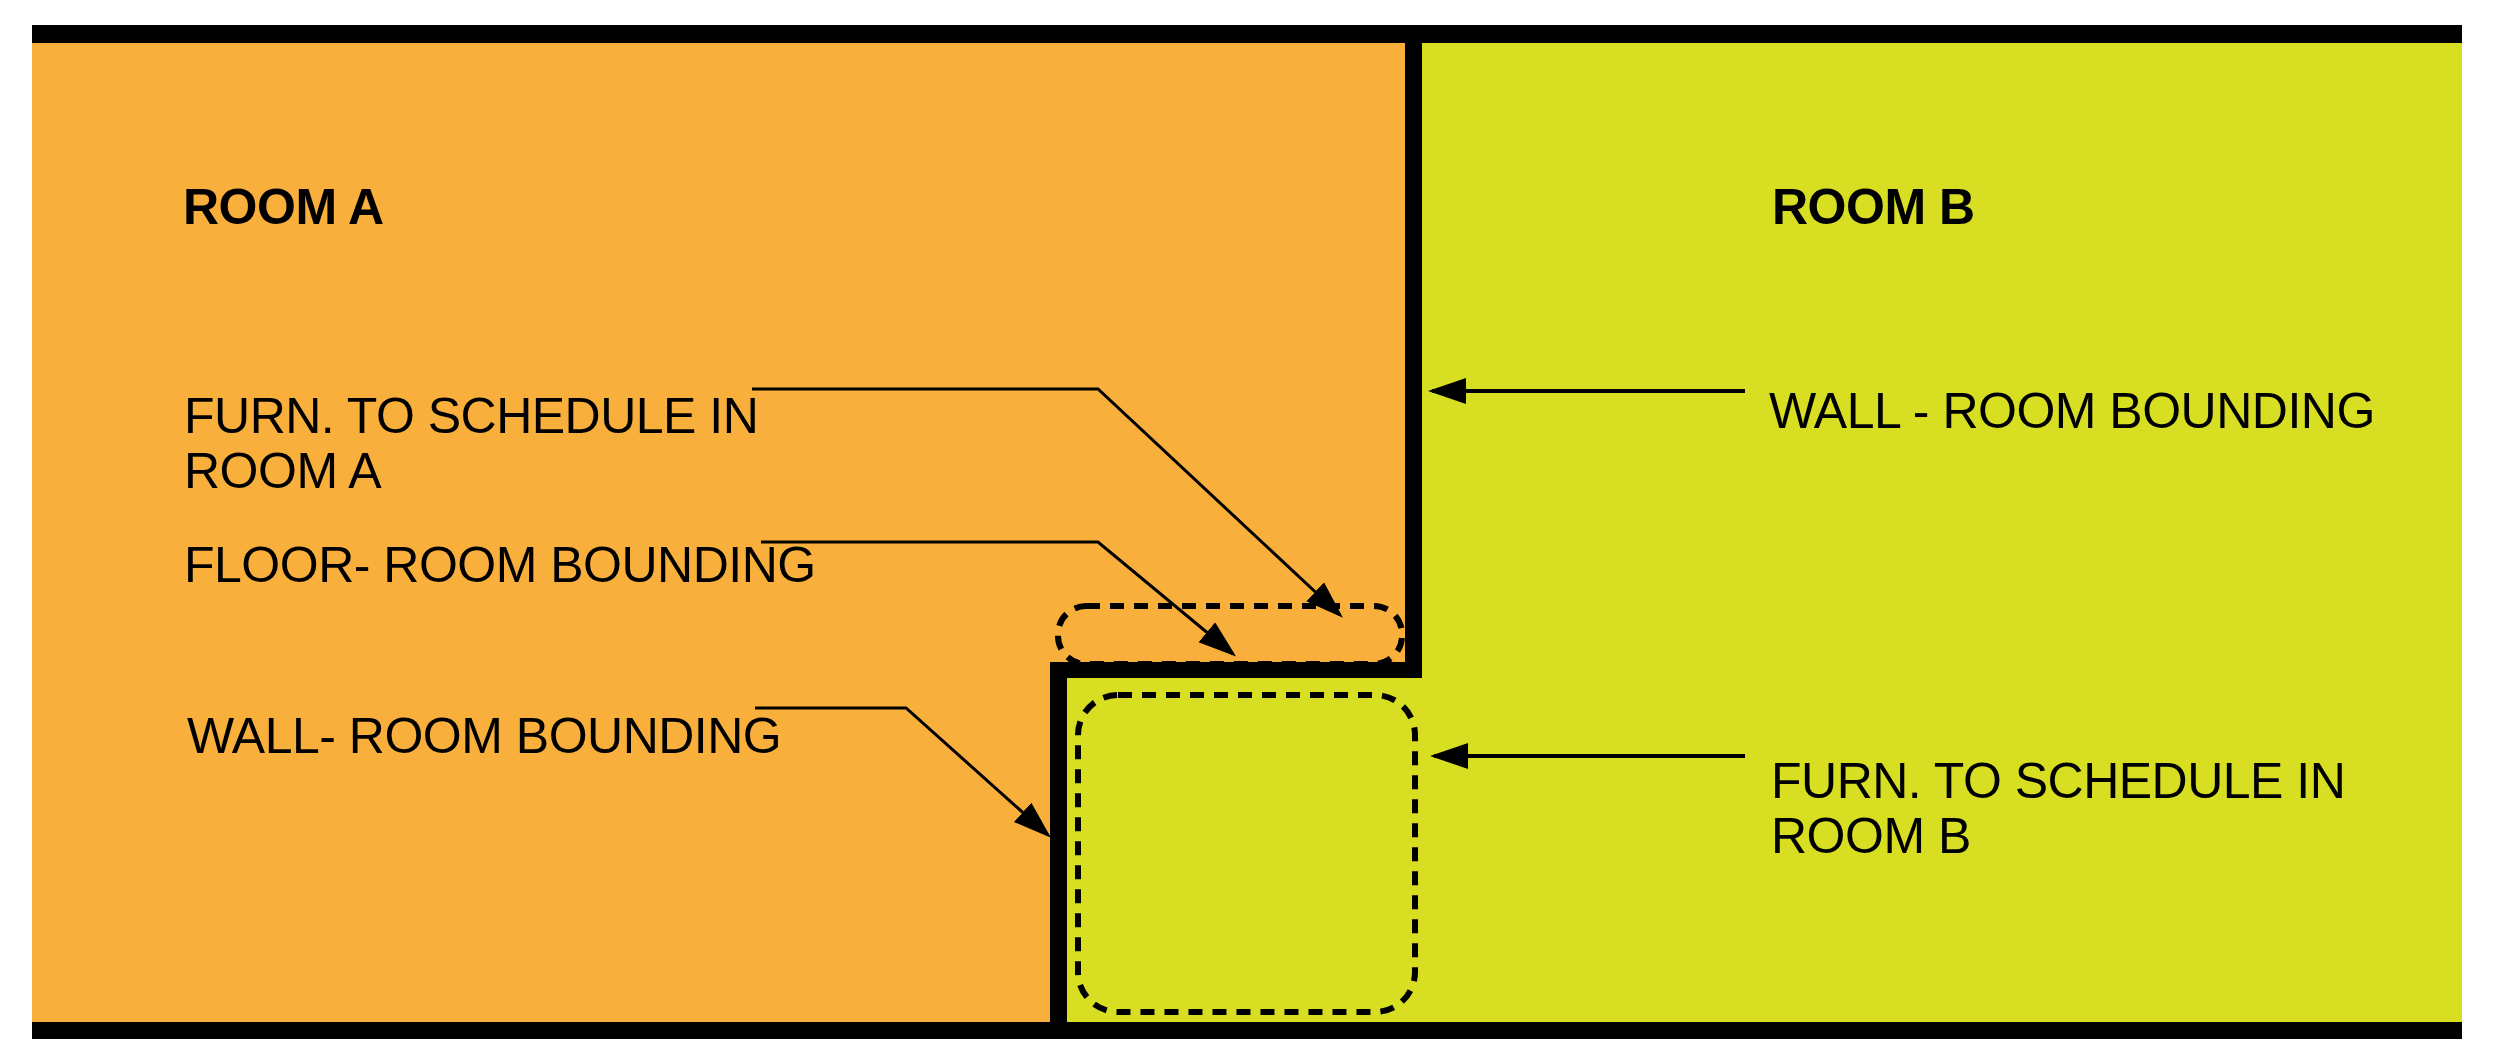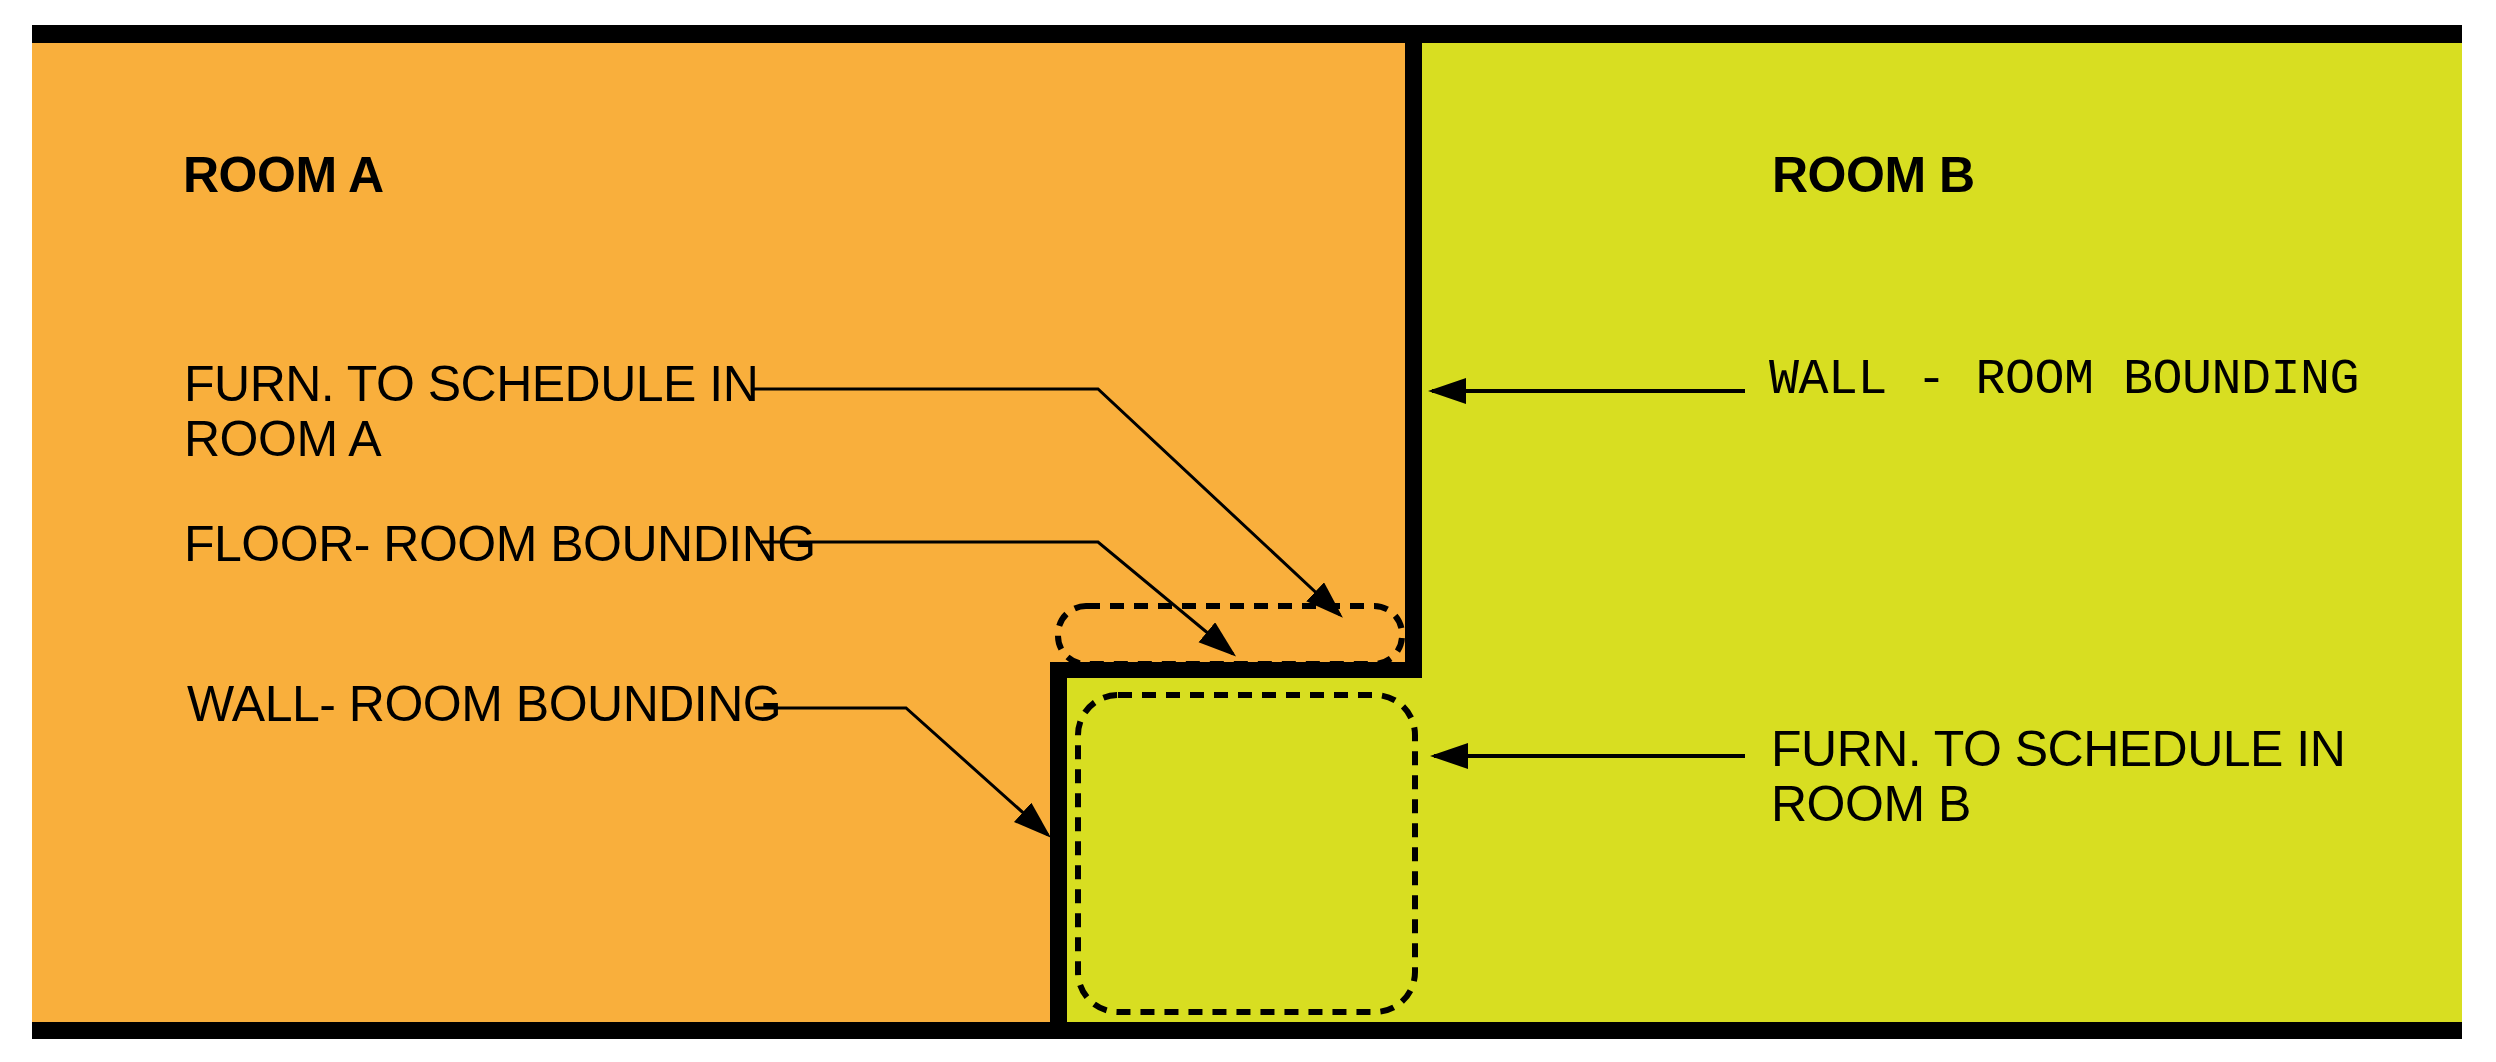--- a/index.html
+++ b/index.html
@@ -33,29 +33,30 @@
 
   #overlay{position:absolute;left:0;top:0;width:2496px;height:1062px;}
 
   .label{
     position:absolute;
     color:var(--text);
     font-size:50px;
     line-height:55px;
     letter-spacing:-0.5px;
     white-space:pre;
+    margin-top:32px;
   }
   .label.title{font-weight:700;}
 
   .room-a-title {left:183px; top:148px;}
   .room-b-title {left:1772px;top:148px;}
   .furn-a-label {left:184px; top:357px;}
-  .floor-label  {left:184px; top:517px;}
+  .floor-label  {left:184px; top:506px;}
   .wall-a-label {left:187px; top:677px;text-align:center;}
-  .wall-b-label {left:1769px;top:352px;font-family:Liberation Mono, monospace;}
+  .wall-b-label {left:1769px;top:352px;}
   .furn-b-label {left:1771px;top:722px;}
 </style>
 </head>
 <body>
 
 <div id="stage">
 
   <div class="region fill-a room-a"></div>
   <div class="region fill-b room-b-main"></div>
   <div class="region fill-b room-b-notch"></div>

